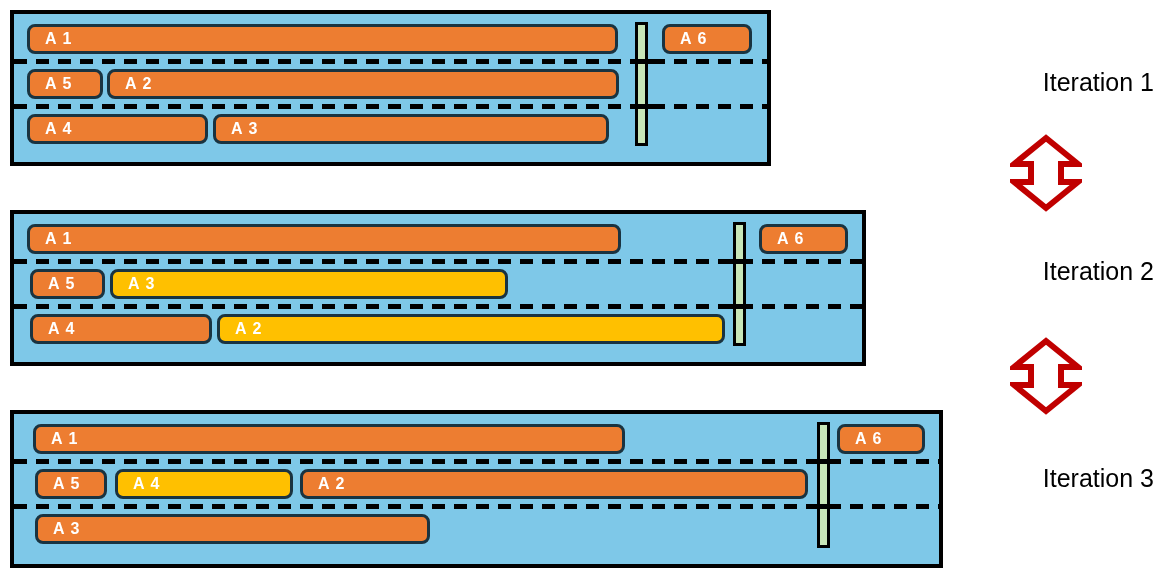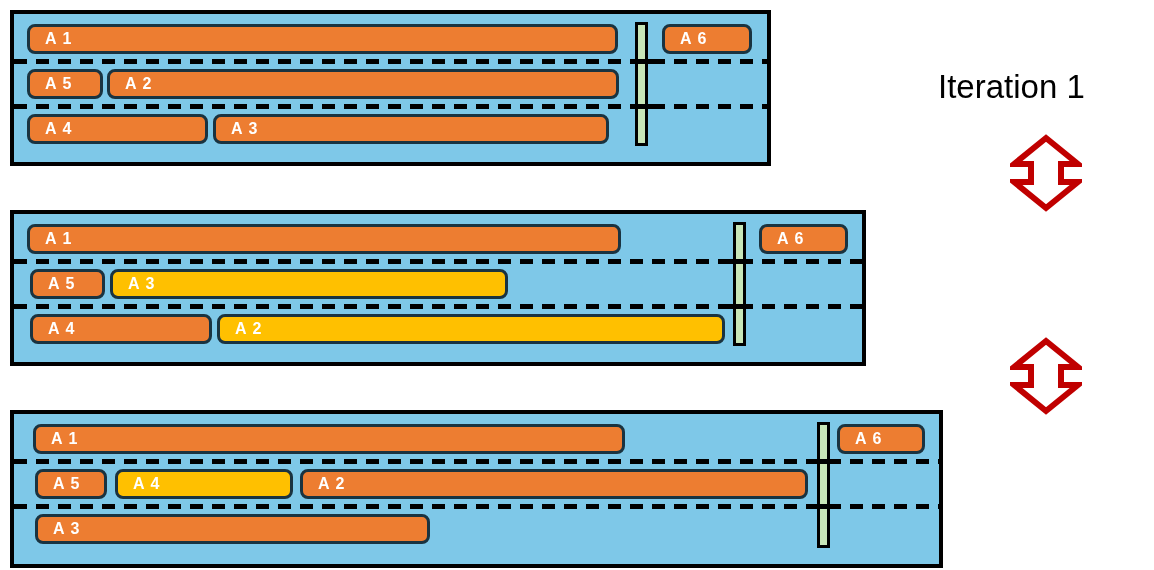--- a/index.html
+++ b/index.html
@@ -68,22 +68,22 @@
   .tick {
     position: absolute;
     width: 23px;
     height: 5px;
     background: var(--line-black);
   }
   .iter-label {
     position: absolute;
     left: 938px;
     width: 216px;
-    text-align: left;
-    font-size: 33px;
+    text-align: right;
+    font-size: 25px;
     font-weight: 500;
     color: var(--label-text);
   }
   .iter-label.n1 { top: 68px; }
   .iter-label.n2 { top: 257px; }
   .iter-label.n3 { top: 464px; }
   .swap-arrow {
     position: absolute;
     left: 1010px;
     width: 72px;
@@ -102,25 +102,27 @@
 <body>
 
 <div id="stage">
 
   <div class="iter-label n1">Iteration 1</div>
 
   <svg class="swap-arrow a1" viewBox="0 0 72 78">
     <path class="arrow-path" d="M36 4 L68 30 L51 30 L51 48 L68 48 L36 74 L4 48 L21 48 L21 30 L4 30 Z"></path>
   </svg>
 
+  <div class="iter-label n2">Iteration 2</div>
 
   <svg class="swap-arrow a2" viewBox="0 0 72 78">
     <path class="arrow-path" d="M36 4 L68 30 L51 30 L51 48 L68 48 L36 74 L4 48 L21 48 L21 30 L4 30 Z"></path>
   </svg>
 
+  <div class="iter-label n3">Iteration 3</div>
 
 <div class="panel" style="left: 10px; top: 10px; width: 753px; height: 148px;">
       <div class="panel-inner">
         <div class="dash" style="top: 45px;"></div>
         <div class="dash" style="top: 90px;"></div>
         <div class="bar orange" style="left: 13px; top: 10px; width: 591px;">
           <span class="bar-label">A 1</span>
         </div>
         <div class="bar orange" style="left: 648px; top: 10px; width: 90px;">
           <span class="bar-label">A 6</span>

